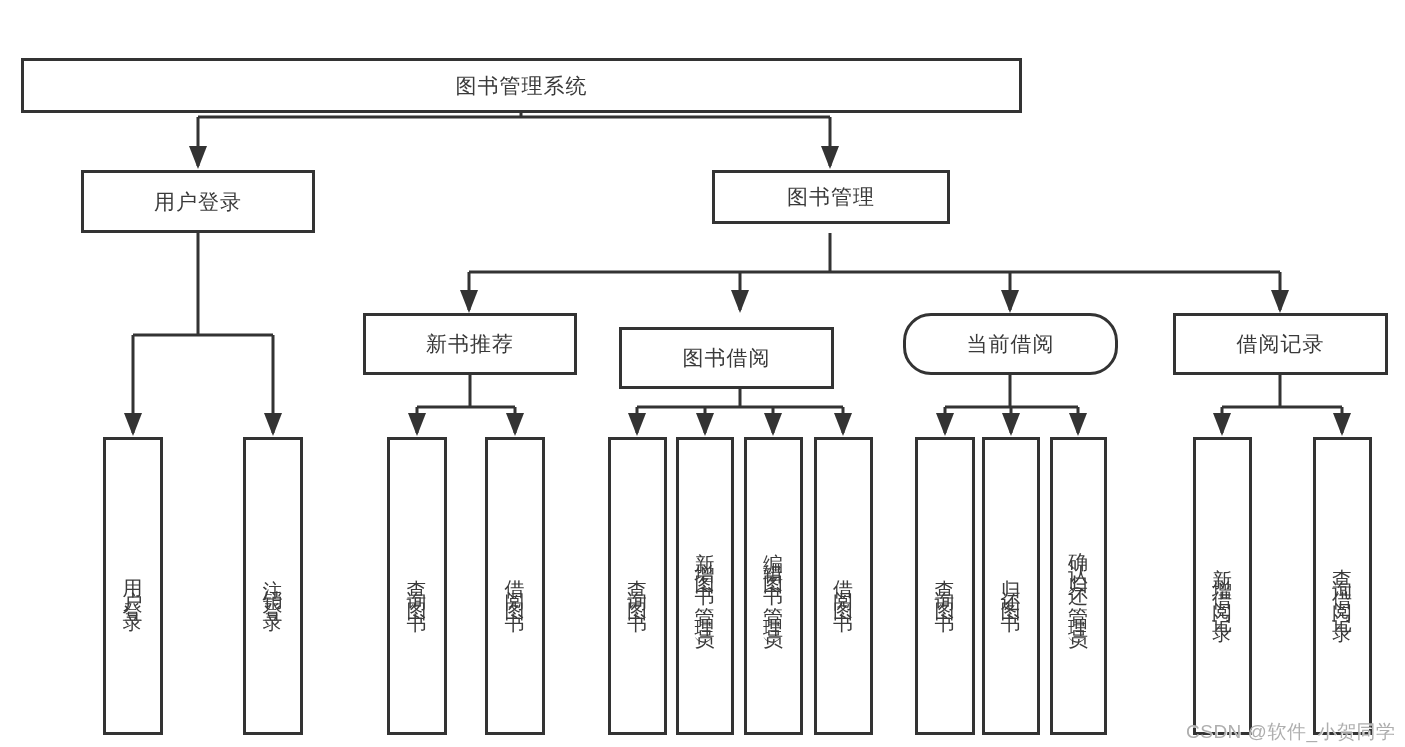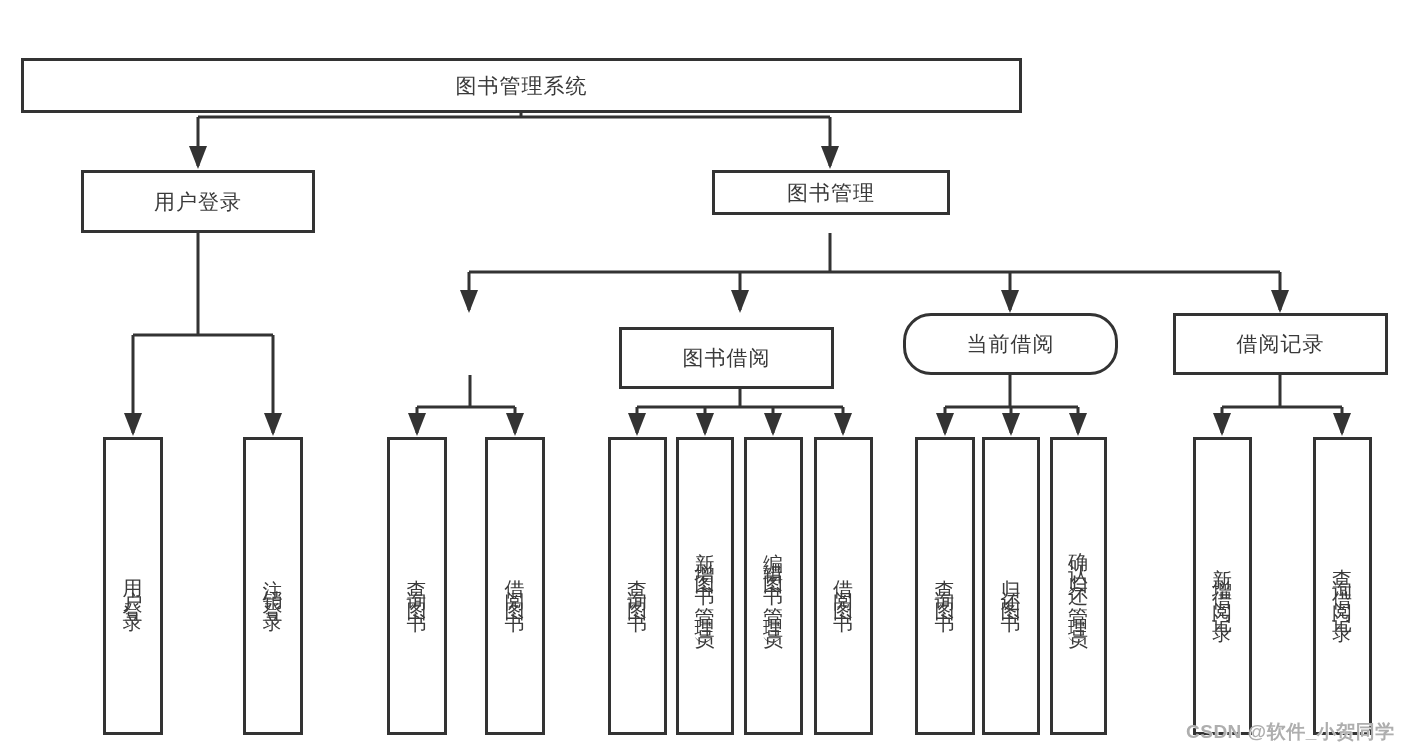--- a/index.html
+++ b/index.html
@@ -38,21 +38,20 @@
   }
   .watermark {
     position: absolute;
     left: 1186px;
     top: 719px;
     font-size: 19px;
     letter-spacing: 0.5px;
     color: #aeaeae;
     text-shadow: 1px 1px 0 rgba(255,255,255,0.9);
     white-space: nowrap;
-    font-weight: bold;
   }
 </style>
 </head>
 <body>
 
 <div class="stage">
 
   <svg class="connectors" viewBox="0 0 1405 747" xmlns="http://www.w3.org/2000/svg">
     <g stroke="#333333" stroke-width="3" fill="none">
 
@@ -100,24 +99,27 @@
     </g>
   </svg>
 
   <div class="box h-box" style="left:21px; top:13px; width:1001px; height:55px;margin-top:45px;">
     <span>图书管理系统</span>
   </div>
 
   <div class="box h-box" style="left:81px; top:170px; width:234px; height:63px;">
     <span>用户登录</span>
   </div>
-  <div class="box h-box" style="left:712px; top:170px; width:238px; height:45px;">
+  <div class="box h-box" style="left:712px; top:170px; width:238px; height:54px;">
     <span>图书管理</span>
   </div>
 
+  <div class="box h-box" style="left:363px; top:313px; width:214px; height:62px;">
+    <span>新书推荐</span>
+  </div>
   <div class="box h-box" style="left:619px; top:313px; width:215px; height:62px;margin-top:14px;">
     <span>图书借阅</span>
   </div>
   <div class="box h-box" style="left:903px; top:313px; width:215px; height:62px;border-radius:28px;">
     <span>当前借阅</span>
   </div>
   <div class="box h-box" style="left:1173px; top:313px; width:215px; height:62px;align-items:center;">
     <span>借阅记录</span>
   </div>
 

